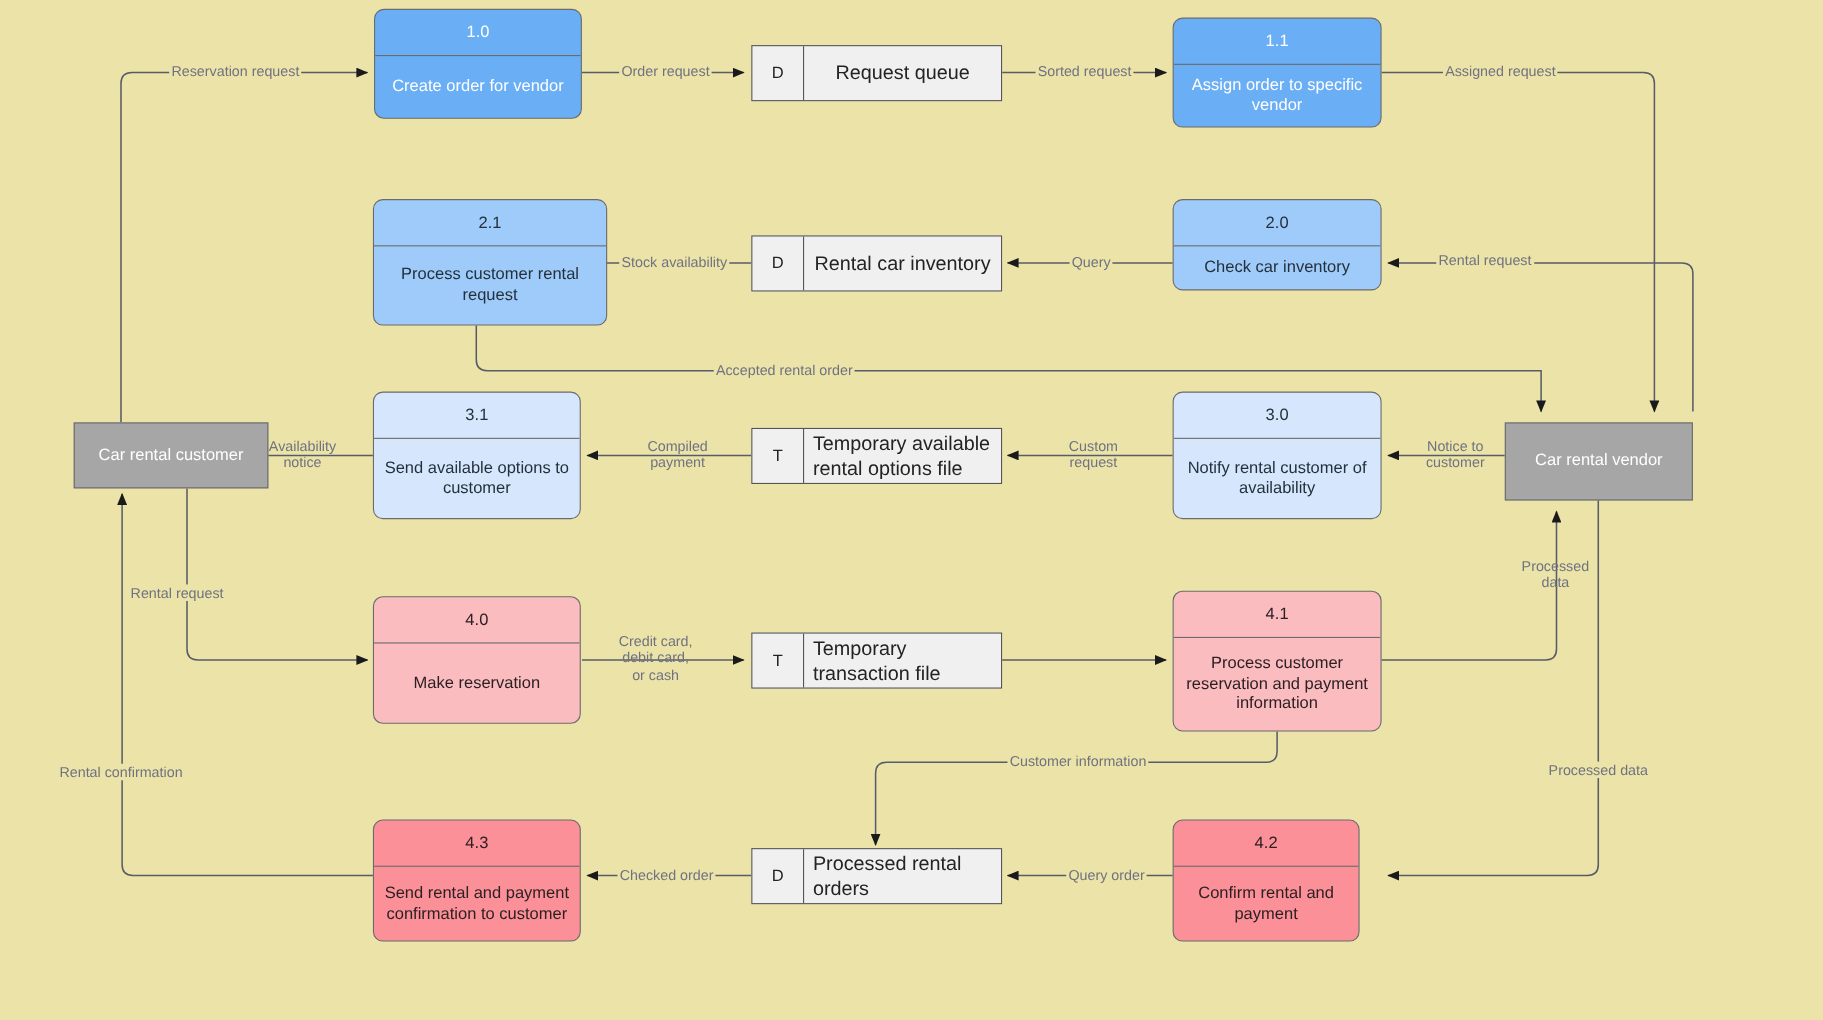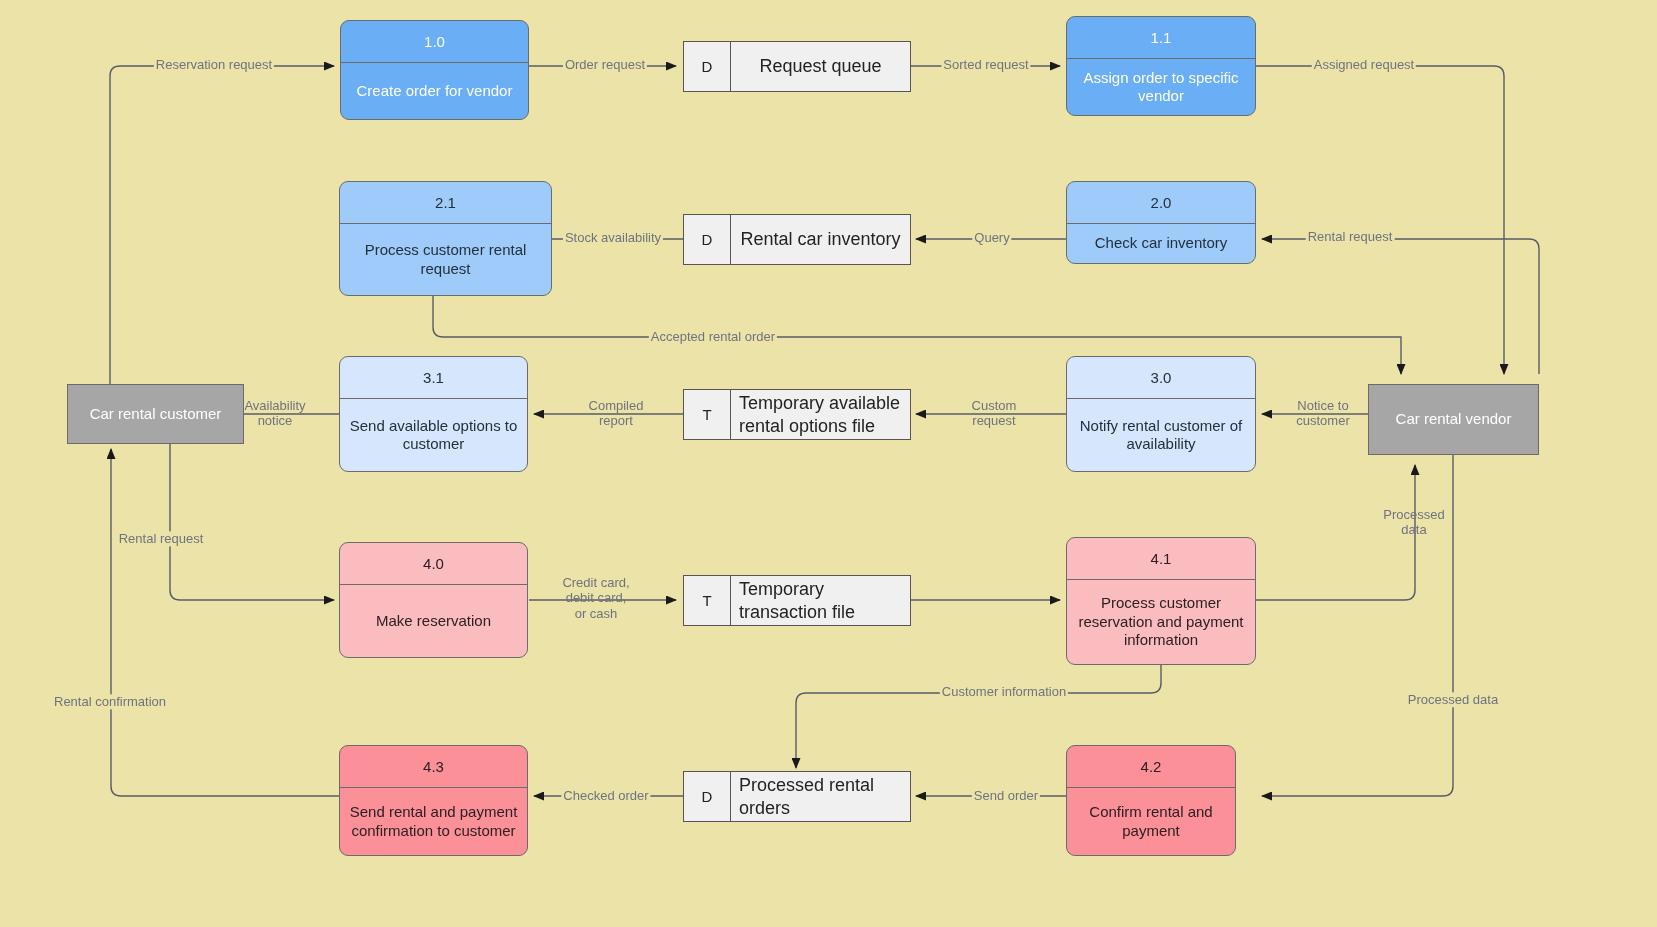--- a/index.html
+++ b/index.html
@@ -151,21 +151,21 @@
   </svg>
 
   <div class="node entity" style="left:24px;top:384px;width:177px;height:60px;margin-left:43px;">
     <span>Car rental customer</span>
   </div>
 
   <div class="node entity" style="left:1368px;top:384px;width:171px;height:71px;">
     <span>Car rental vendor</span>
   </div>
 
-  <div class="node proc blue-dark" style="left:340px;top:20px;width:189px;height:100px;">
+  <div class="node proc blue-dark" style="left:340px;top:8px;width:189px;height:100px;">
     <div class="pnum">1.0</div>
     <div class="pbody">Create order for vendor</div>
   </div>
 
   <div class="node store" style="left:683px;top:41px;width:228px;height:51px;">
     <div class="skey">D</div>
     <div class="sname">Request queue</div>
   </div>
 
   <div class="node proc blue-dark" style="left:1066px;top:16px;width:190px;height:100px;">
@@ -239,32 +239,32 @@
   <div class="flab" style="left:1364px;top:65px;">Assigned request</div>
 
   <div class="flab" style="left:613px;top:238px;text-align:right;">Stock availability</div>
   <div class="flab" style="left:992px;top:238px;">Query</div>
   <div class="flab" style="left:1350px;top:237px;">Rental request</div>
   <div class="flab" style="left:713px;top:337px;">Accepted rental order</div>
 
   <div class="flab nl" style="left:275px;top:413px;">Availability
 notice</div>
   <div class="flab nl" style="left:616px;top:413px;">Compiled
-report</div>
+payment</div>
   <div class="flab nl" style="left:994px;top:413px;">Custom
 request</div>
   <div class="flab nl" style="left:1323px;top:413px;">Notice to
 customer</div>
 
   <div class="flab" style="left:161px;top:539px;">Rental request</div>
   <div class="flab nl" style="left:596px;top:598px;">Credit card,
 debit card,
 or cash</div>
   <div class="flab nl" style="left:1414px;top:522px;">Processed
 data</div>
 
-  <div class="flab" style="left:1004px;top:692px;">Customer information</div>
+  <div class="flab" style="left:980px;top:692px;">Customer information</div>
   <div class="flab" style="left:606px;top:796px;">Checked order</div>
-  <div class="flab" style="left:1006px;top:796px;">Send order</div>
+  <div class="flab" style="left:1006px;top:796px;">Query order</div>
   <div class="flab" style="left:1453px;top:700px;">Processed data</div>
   <div class="flab" style="left:110px;top:702px;">Rental confirmation</div>
 
 </div>
 
 </body></html>

